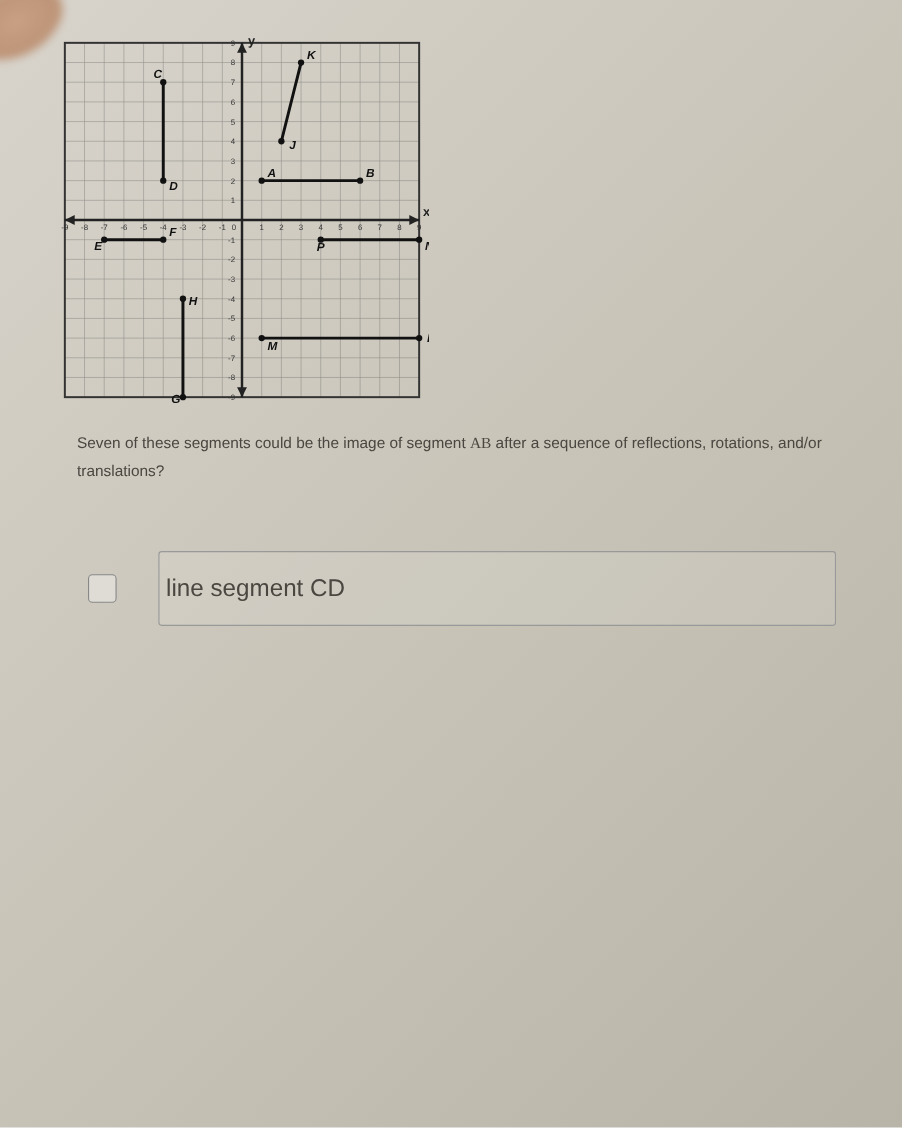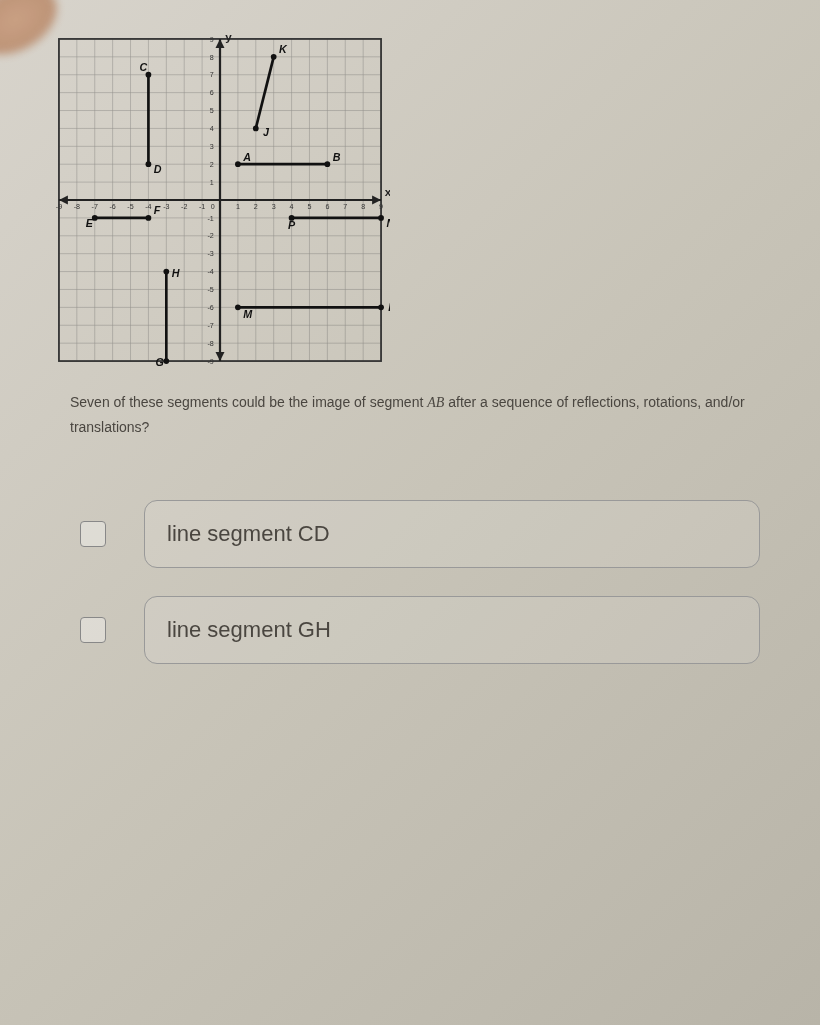--- a/index.html
+++ b/index.html
@@ -28,21 +28,20 @@
       width: 100%;
       height: 100%;
     }
     .question-text {
       font-size: 14px;
       line-height: 1.8;
       margin: 25px 0 8px 0;
       color: #4a4640;
     }
     .question-text .italic {
-      font-style: italic;
       font-family: 'Times New Roman', serif;
     }
     .instruction {
       font-size: 14px;
       margin-bottom: 10px;
       color: #4a4640;
     }
     .instruction b { font-weight: bold; }
     .options-area {
       margin-top: 60px;
@@ -58,22 +57,22 @@
       height: 26px;
       border: 1.5px solid #888;
       border-radius: 4px;
       background: rgba(255,255,255,0.35);
       flex-shrink: 0;
       margin-right: 38px;
     }
     .option-box {
       flex: 1;
       border: 1.5px solid #999;
-      border-radius: 13px;
-      padding: 20px 22px;
+      border-radius: 3px;
+      padding: 20px 6px;
       font-size: 22px;
       color: #4a4640;
       background: rgba(255,255,255,0.1);
     }
     .finger {
       position: absolute;
       top: -10px;
       left: -30px;
       width: 90px;
       height: 60px;
@@ -233,19 +232,15 @@
 
   <div class="question-text" style="margin-top:0">
     <span>Seven of these segments could be the image of segment </span><span class="italic">AB</span><span> after a sequence of reflections, rotations, and/or translations?</span>
   </div>
 
   <div class="options-area">
     <div class="option-row">
       <div class="checkbox"></div>
       <div class="option-box">line segment CD</div>
     </div>
-    <div class="option-row">
-      <div class="checkbox"></div>
-      <div class="option-box">line segment GH</div>
-    </div>
   </div>
 
 </div>
 
 </body></html>

